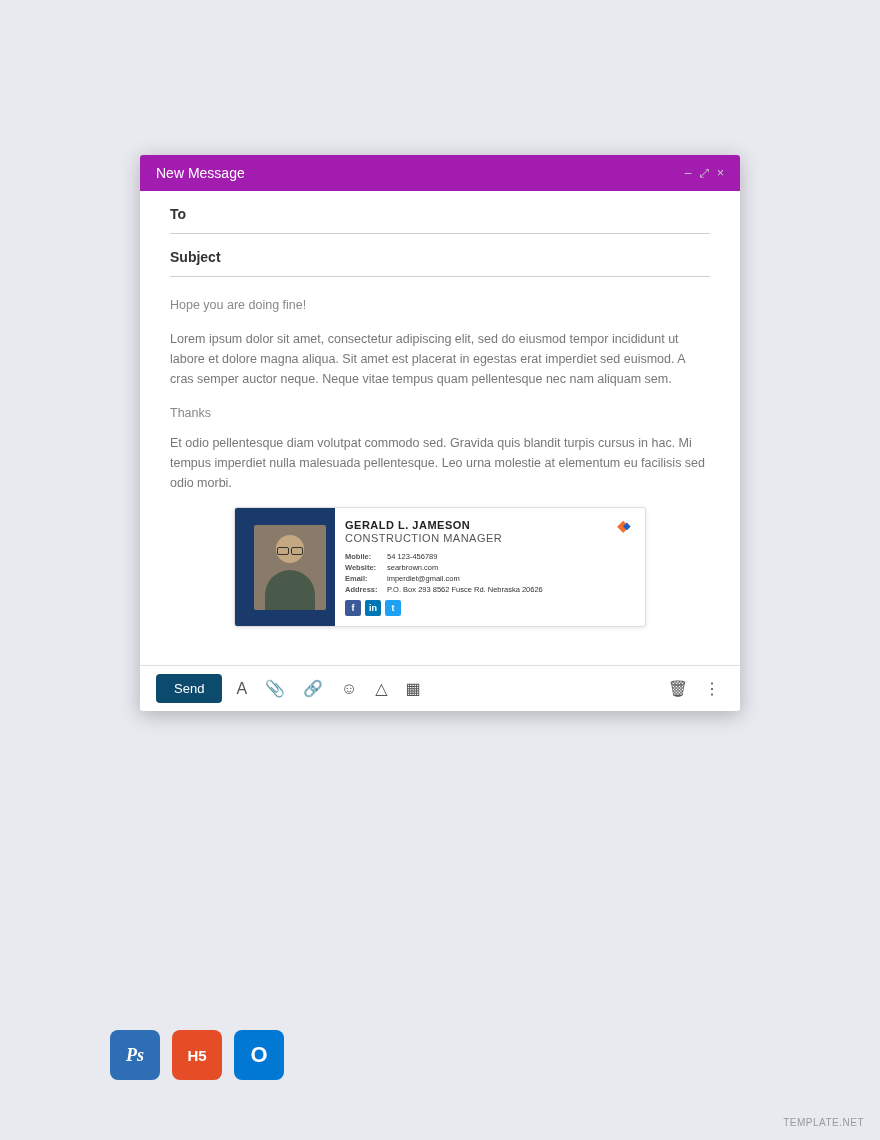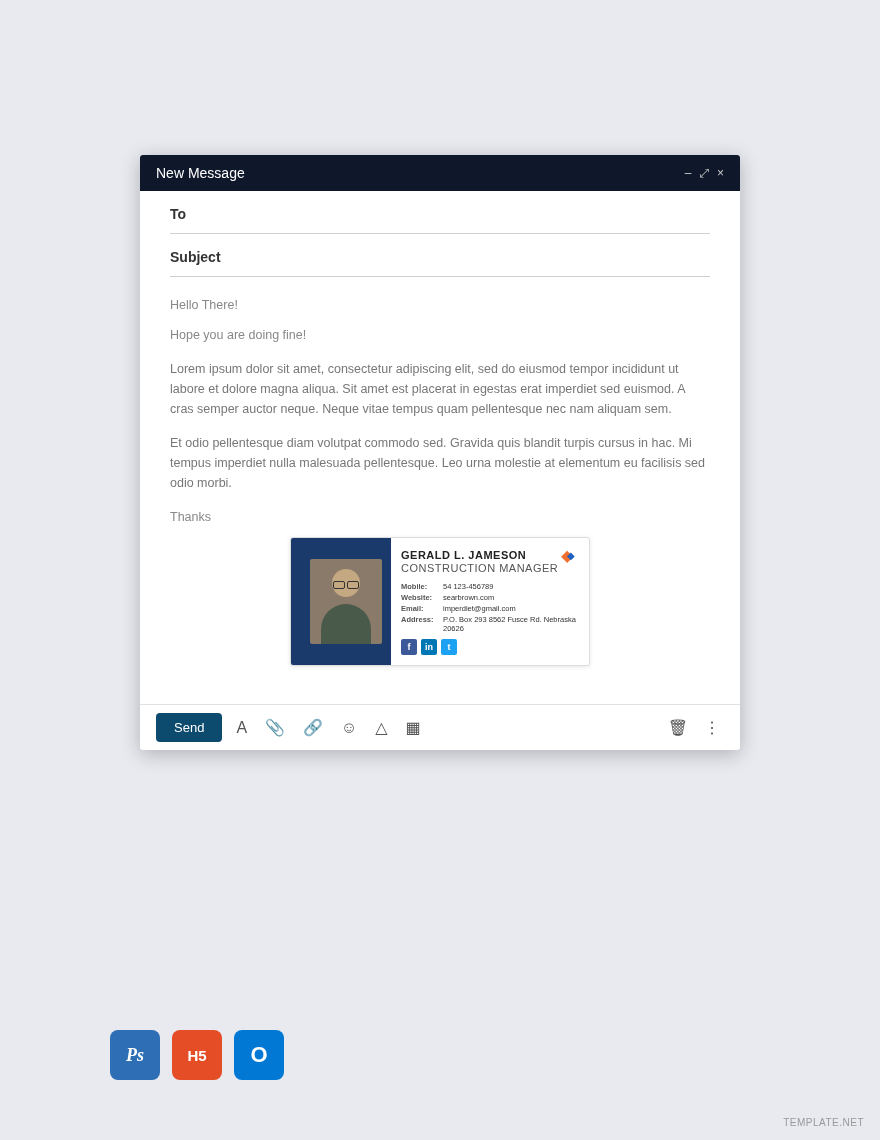--- a/index.html
+++ b/index.html
@@ -18,21 +18,21 @@
       top: 155px;
       left: 140px;
       width: 600px;
       background: #fff;
       border-radius: 3px;
       box-shadow: 0 4px 20px rgba(0,0,0,0.25);
       overflow: hidden;
     }
 
     .title-bar {
-      background: #0f172a;
+      background: #a21caf;
       padding: 10px 16px;
       display: flex;
       align-items: center;
       justify-content: space-between;
     }
 
     .title-bar-title {
       color: #fff;
       font-size: 14px;
       font-weight: 400;
@@ -97,21 +97,21 @@
       margin-bottom: 14px;
     }
 
     .message-text.thanks {
       color: #888;
     }
 
     
     .signature-card {
       margin: 10px auto 20px auto;
-      width: 300px;
+      width: 412px;
       background: #fff;
       border: 1px solid #ddd;
       border-radius: 3px;
       display: flex;
       overflow: hidden;
       box-shadow: 0 1px 4px rgba(0,0,0,0.1);
     }
 
     .sig-blue-bar {
       width: 10px;
@@ -367,25 +367,24 @@
 
     <div class="field-row">
       <span class="to-label">To</span>
     </div>
 
     <div class="subject-row">
       <span class="subject-label">Subject</span>
     </div>
 
     <div class="message-body">
-      <p class="message-text greeting">Hello There!</p>
       <p class="message-text hope">Hope you are doing fine!</p>
       <p class="message-text body1">Lorem ipsum dolor sit amet, consectetur adipiscing elit, sed do eiusmod tempor incididunt ut labore et dolore magna aliqua. Sit amet est placerat in egestas erat imperdiet sed euismod. A cras semper auctor neque. Neque vitae tempus quam pellentesque nec nam aliquam sem.</p>
+      <p class="message-text thanks">Thanks</p>
       <p class="message-text body2">Et odio pellentesque diam volutpat commodo sed. Gravida quis blandit turpis cursus in hac. Mi tempus imperdiet nulla malesuada pellentesque. Leo urna molestie at elementum eu facilisis sed odio morbi.</p>
-      <p class="message-text thanks">Thanks</p>
 
       <div class="signature-card">
         <div class="sig-blue-bar"></div>
         <div class="sig-photo-area">
           <div class="sig-photo">
             <div class="sig-photo-face"></div>
             <div class="sig-glasses"></div>
             <div class="sig-photo-body"></div>
           </div>
         </div>

